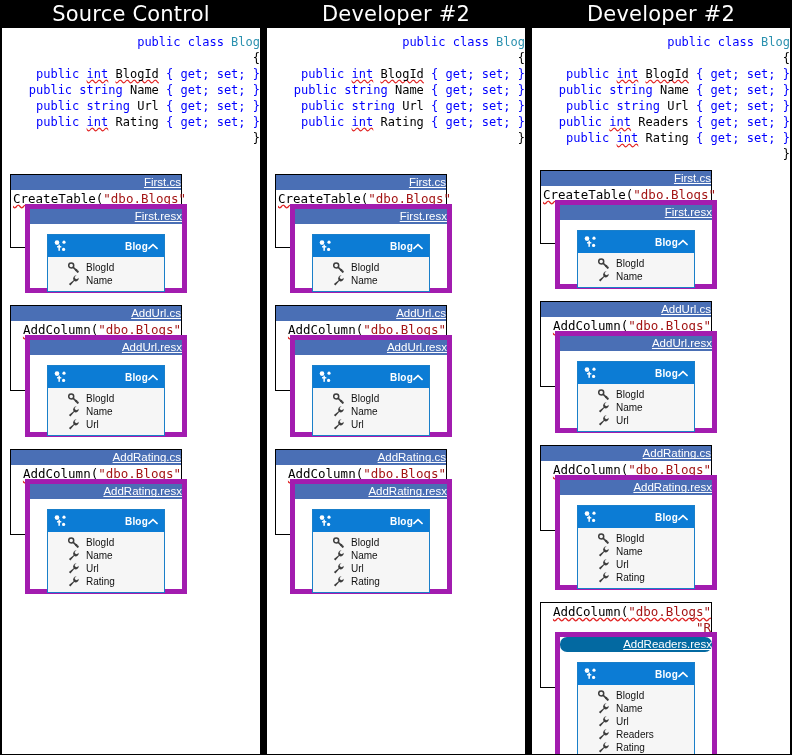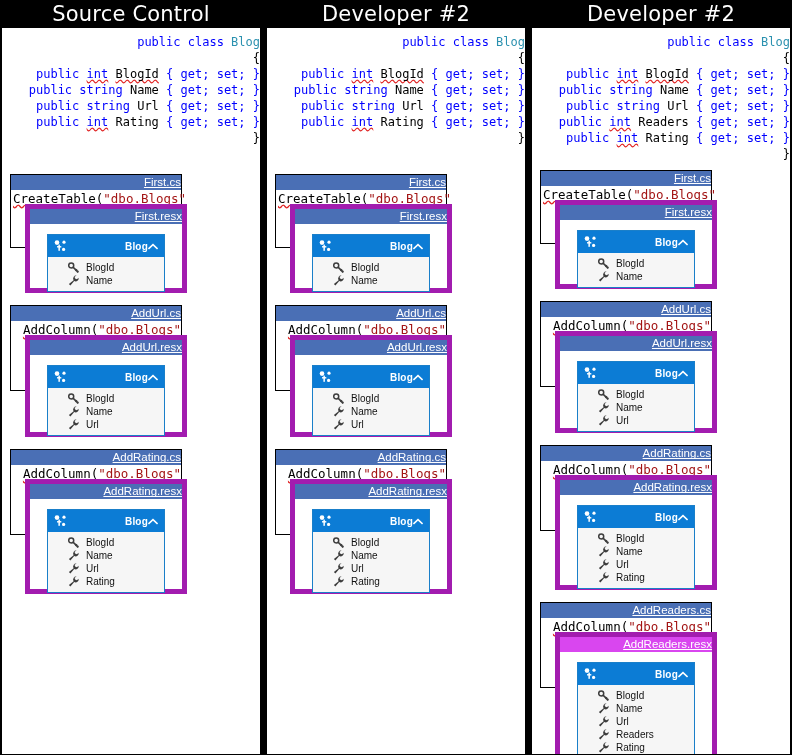--- a/index.html
+++ b/index.html
@@ -71,21 +71,21 @@
   }
   .cs-bar{
     background:#4a6fb5;
     height:15px;
     line-height:15px;
     color:#fff;
     font-size:11.5px;
     padding-left:3px;
     font-family:"Liberation Sans",sans-serif;
   }
-  .cs-bar.green{background:#d946ef;}
+  .cs-bar.green{background:#0369a1;border-radius:7px;}
   .cs-bar span{
     text-decoration:underline;
   }
   .cs-code{
     font-family:"DejaVu Sans Mono","Liberation Mono",monospace;
     font-size:12.5px;
     line-height:16px;
     padding:1px 0 0 2px;
     white-space:pre;
     color:#000;
@@ -601,21 +601,20 @@
                         <path d="M8.6 0.6 a3 3 0 0 0 -3.0 4.6 L0.9 9.0 l1.5 1.5 L6.2 6.0 a3 3 0 0 0 4.4 -3.3 L8.9 4.3 L7.1 3.6 L6.6 1.8 Z" fill="#3d3d3d"></path>
                       </svg></span>
                     <span class="elabel">Rating</span>
                   </div>
                 </div>
               </div>
             </div>
           </div>
           <div class="mig" style="left:0;top:0;">
             <div class="cs-card" style="left:8px;top:574px;width:172px;height:86px;">
-              <div class="cs-bar"><span class="sq">AddReaders.cs</span></div>
               <div class="cs-code"><span class="sq">AddColumn(</span><span class="str sq">"dbo.Blogs"</span>
 <span class="str">"R</span></div>
             </div>
             <div class="resx-card" style="left:23px;top:604px;width:162px;height:128px;">
               <div class="cs-bar green"><span class="sq">AddReaders.resx</span></div>
               <div class="entity" style="width:118px;">
                 <div class="entity-head">
                   <span class="ico"><svg width="13" height="12" viewBox="0 0 13 12">
                       <circle cx="3" cy="2.6" r="2.3" fill="#ffffff"></circle>
                       <circle cx="10" cy="2.2" r="1.6" fill="#ffffff"></circle>

